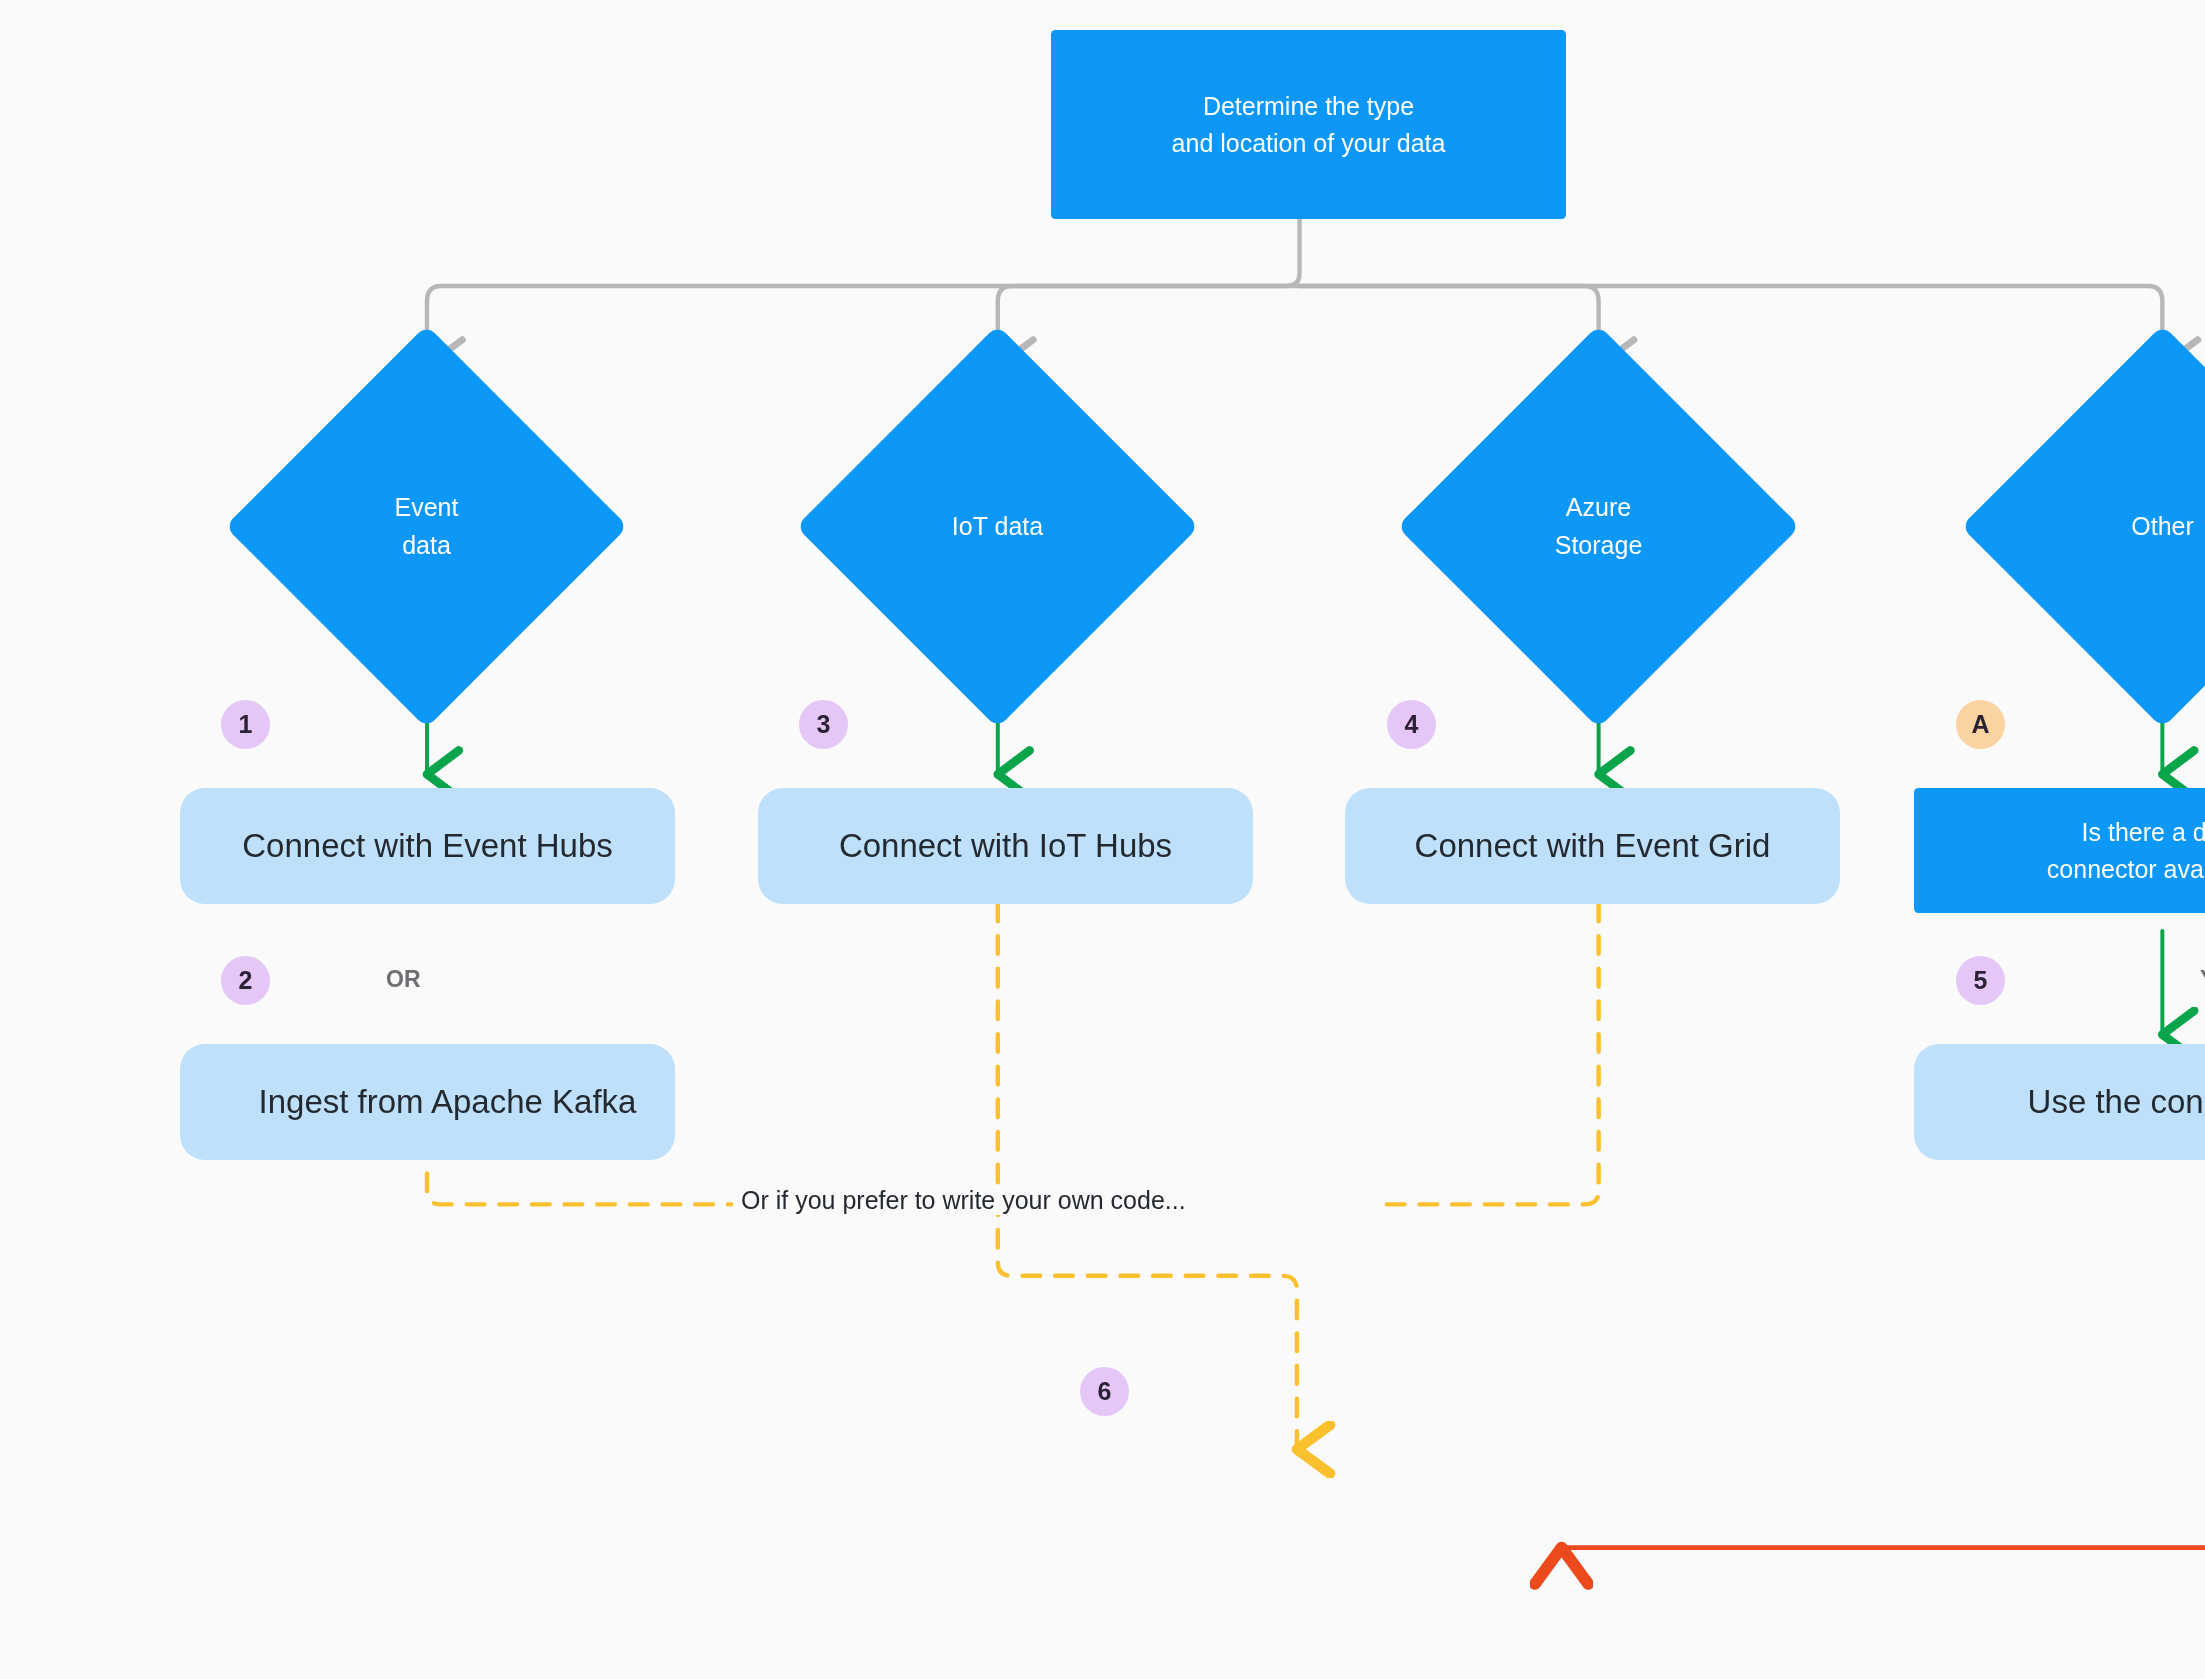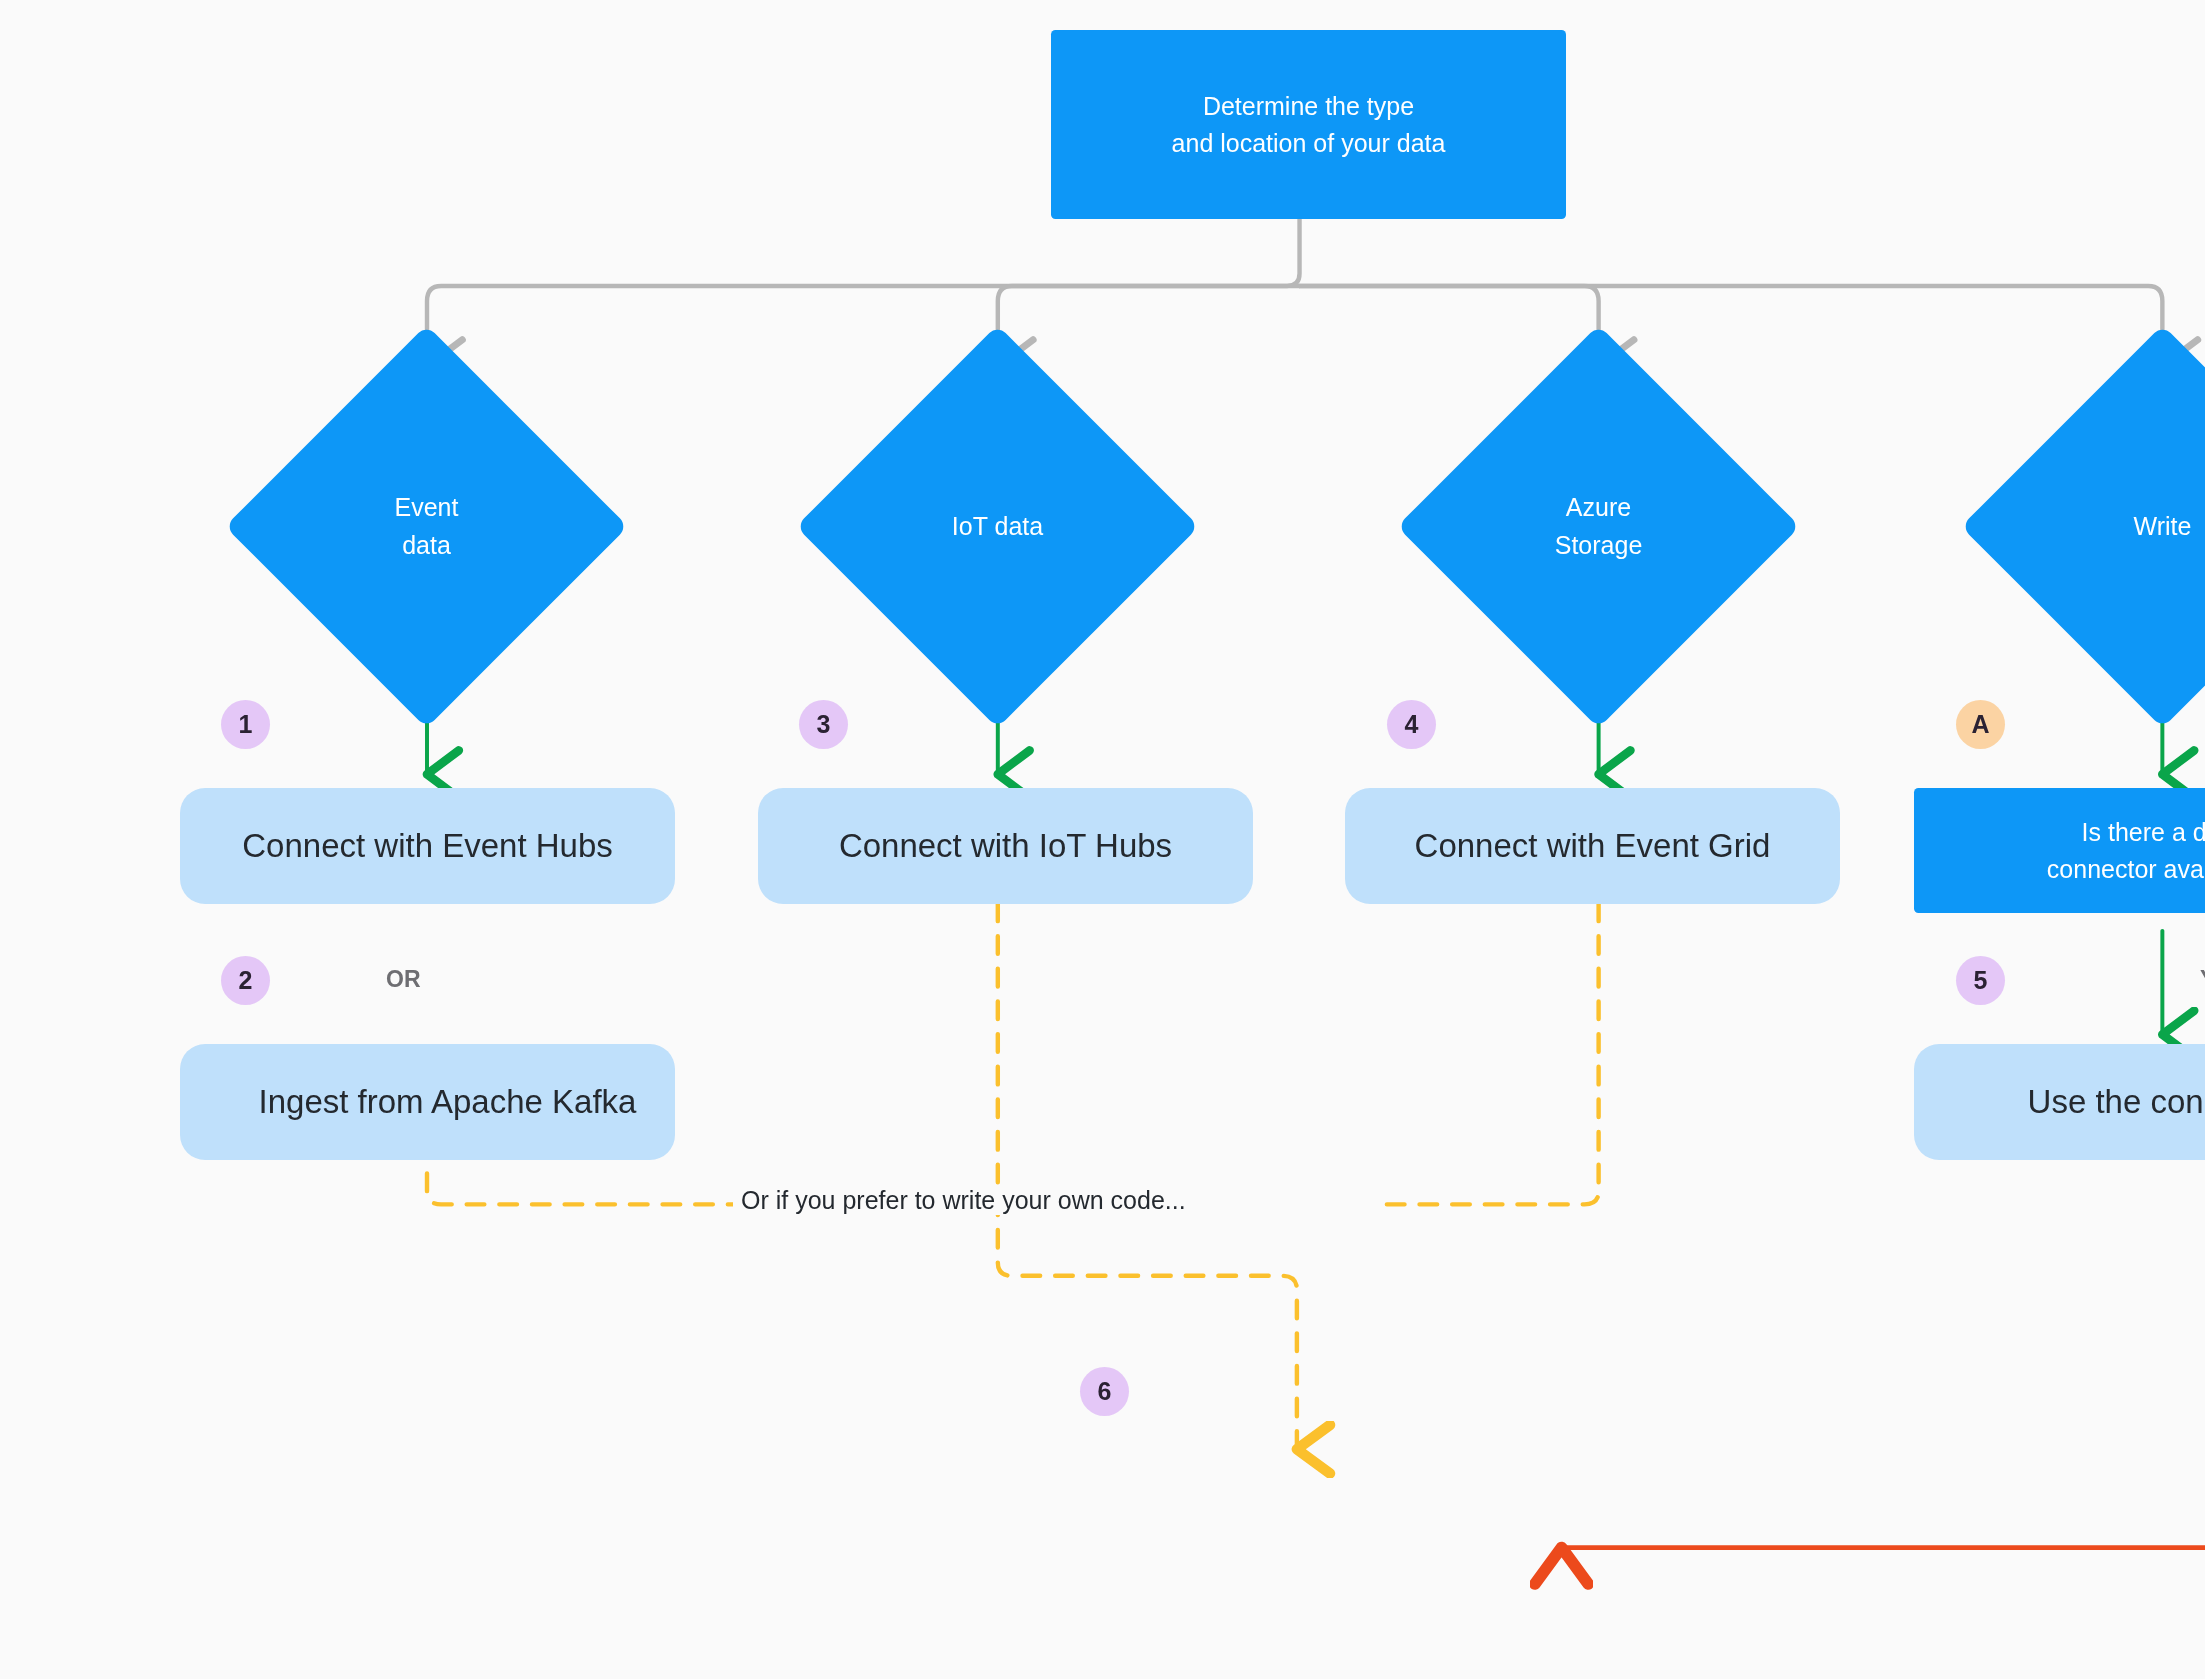--- a/index.html
+++ b/index.html
@@ -165,21 +165,21 @@
         <div>Azure</div>
         <div>Storage</div>
       </div>
     </div>
   </div>
 
   <div class="diamond-wrap" style="left:2020px; top:384px; width:285px; height:285px;">
     <div class="diamond"></div>
     <div class="diamond-label">
       <div>
-        <div>Write</div>
+        <div>Other</div>
       </div>
     </div>
   </div>
 
   <div class="node step" style="left:180px; top:788px; width:495px; height:116px;">
     <span>Connect with Event Hubs</span>
   </div>
 
   <div class="node step" style="left:180px; top:1044px; width:495px; height:116px;padding-left:40px;">
     <span>Ingest from Apache Kafka</span>

